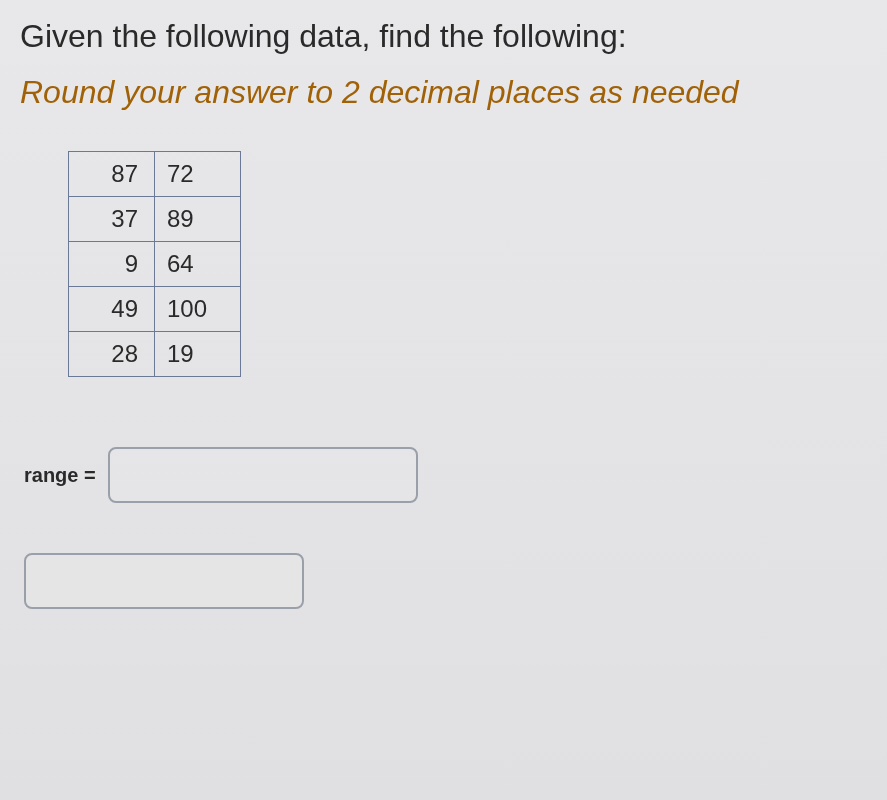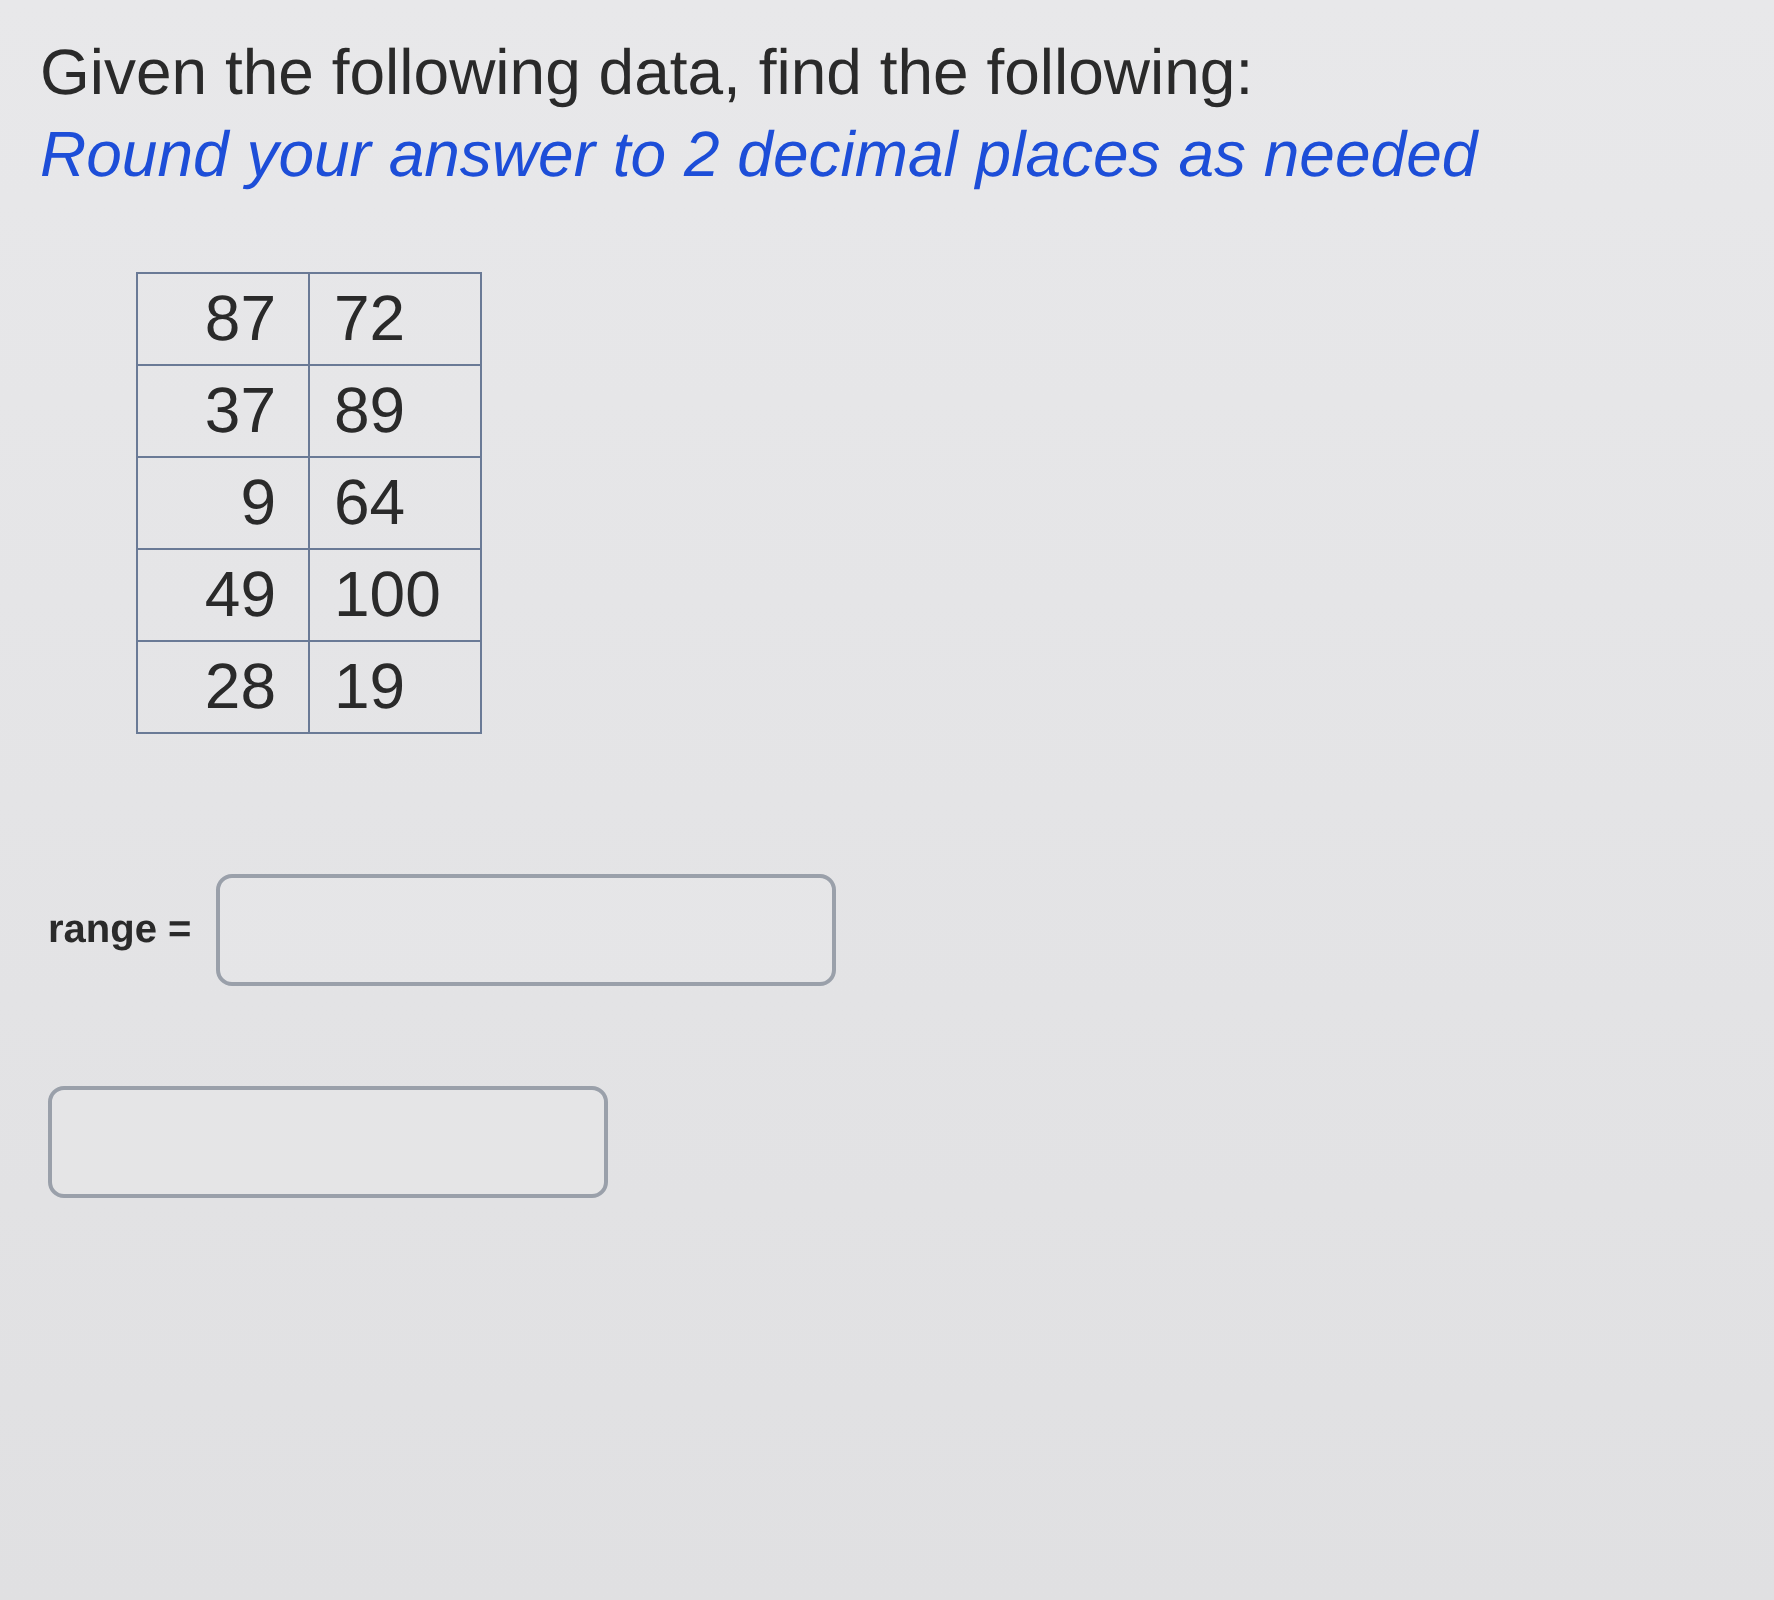--- a/index.html
+++ b/index.html
@@ -12,41 +12,41 @@
       height: 800px;
       background: linear-gradient(to bottom, #e8e8ea 0%, #e0e0e2 100%);
       font-family: Arial, sans-serif;
       padding: 18px 20px;
       color: #2a2a2a;
       position: relative;
     }
     .line1 {
       font-size: 32px;
       color: #2a2a2a;
-      margin-bottom: 4px;
+      margin-bottom: 19px;
       font-weight: 400;
     }
     .line2 {
       font-size: 32px;
       font-style: italic;
-      color: #1d4ed8;
+      color: #a16207;
       margin-bottom: 40px;
       font-weight: 400;
     }
     .data-table {
       border-collapse: collapse;
       margin-left: 48px;
       margin-bottom: 70px;
     }
     .data-table td {
       border: 1px solid #6a7a96;
       width: 86px;
       height: 45px;
       text-align: center;
-      font-size: 32px;
+      font-size: 24px;
       color: #2a2a2a;
       padding: 4px 12px;
       background: rgba(255,255,255,0.02);
     }
     .data-table td:first-child {
       text-align: right;
       padding-right: 16px;
     }
     .data-table td:last-child {
       text-align: left;

